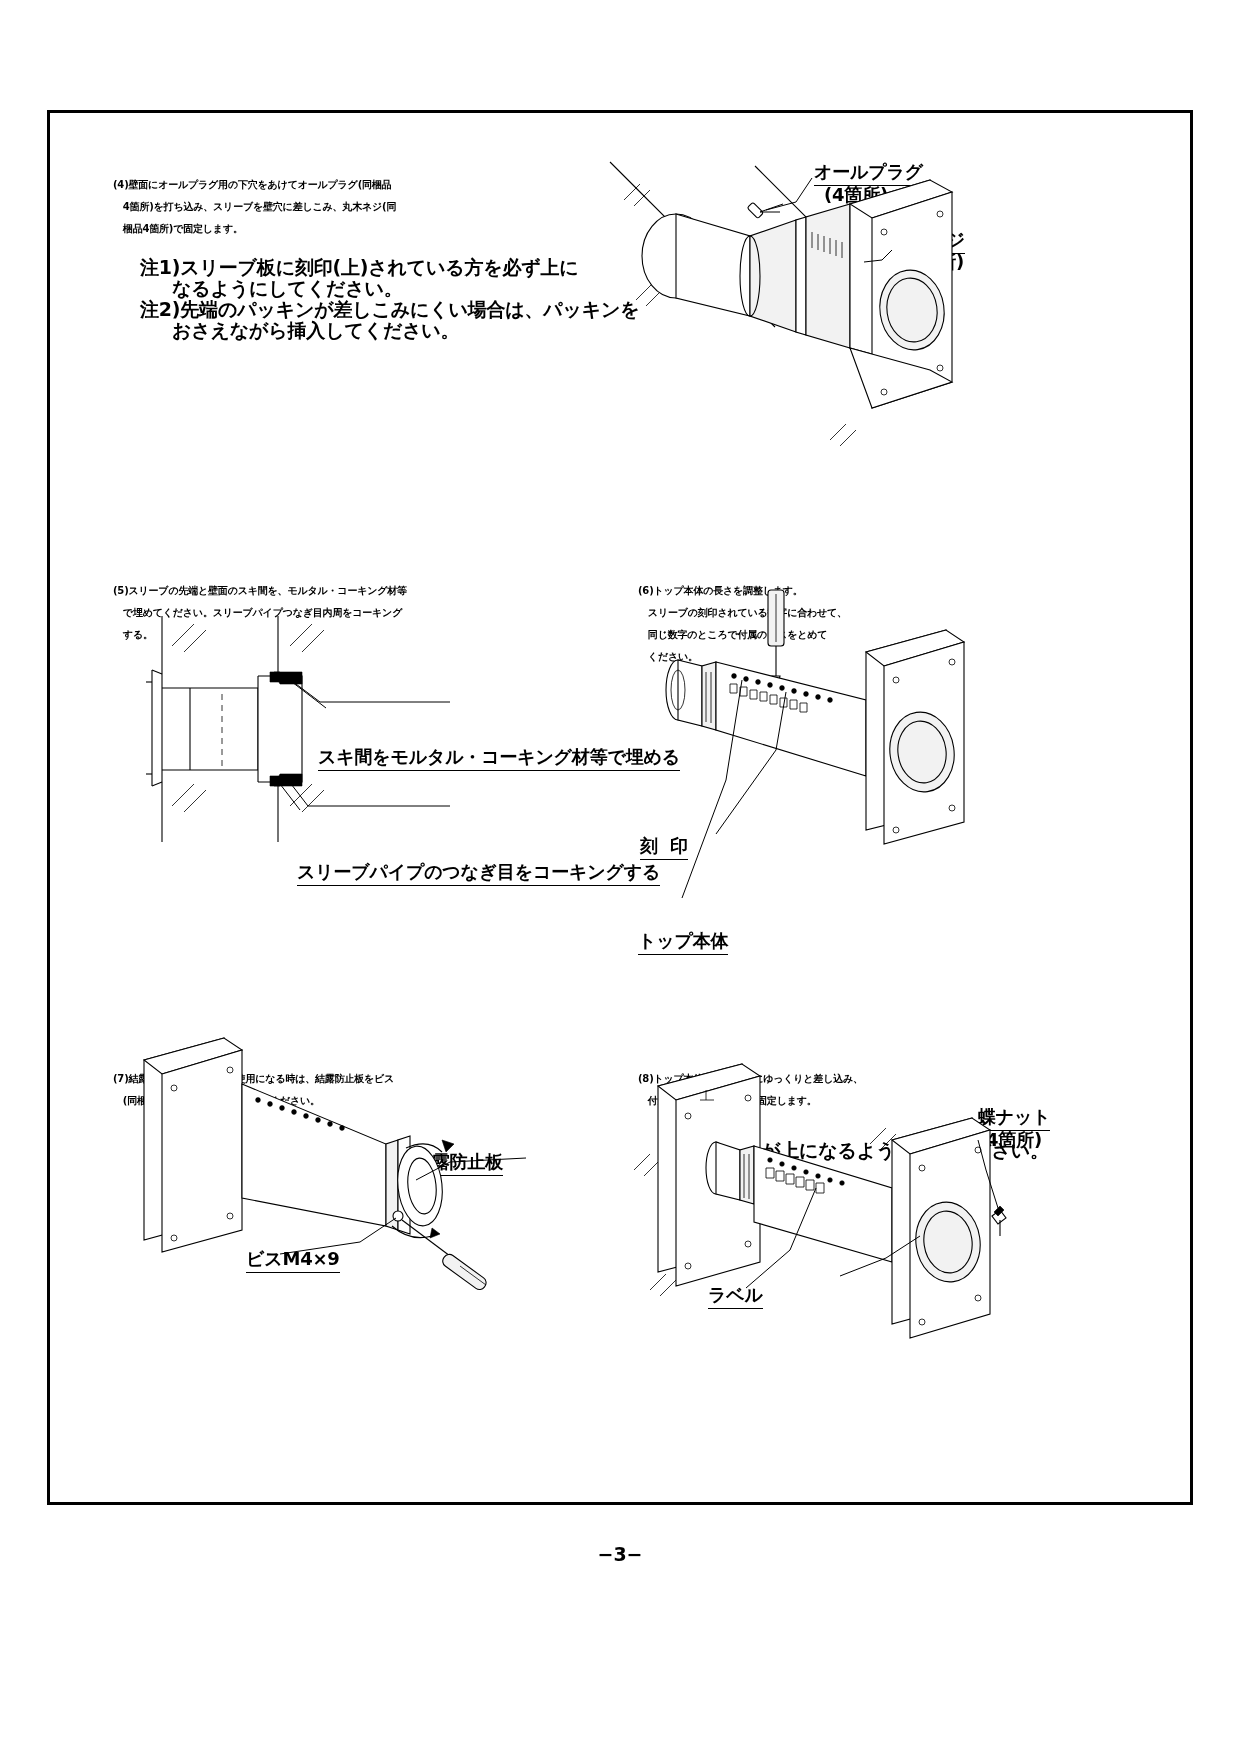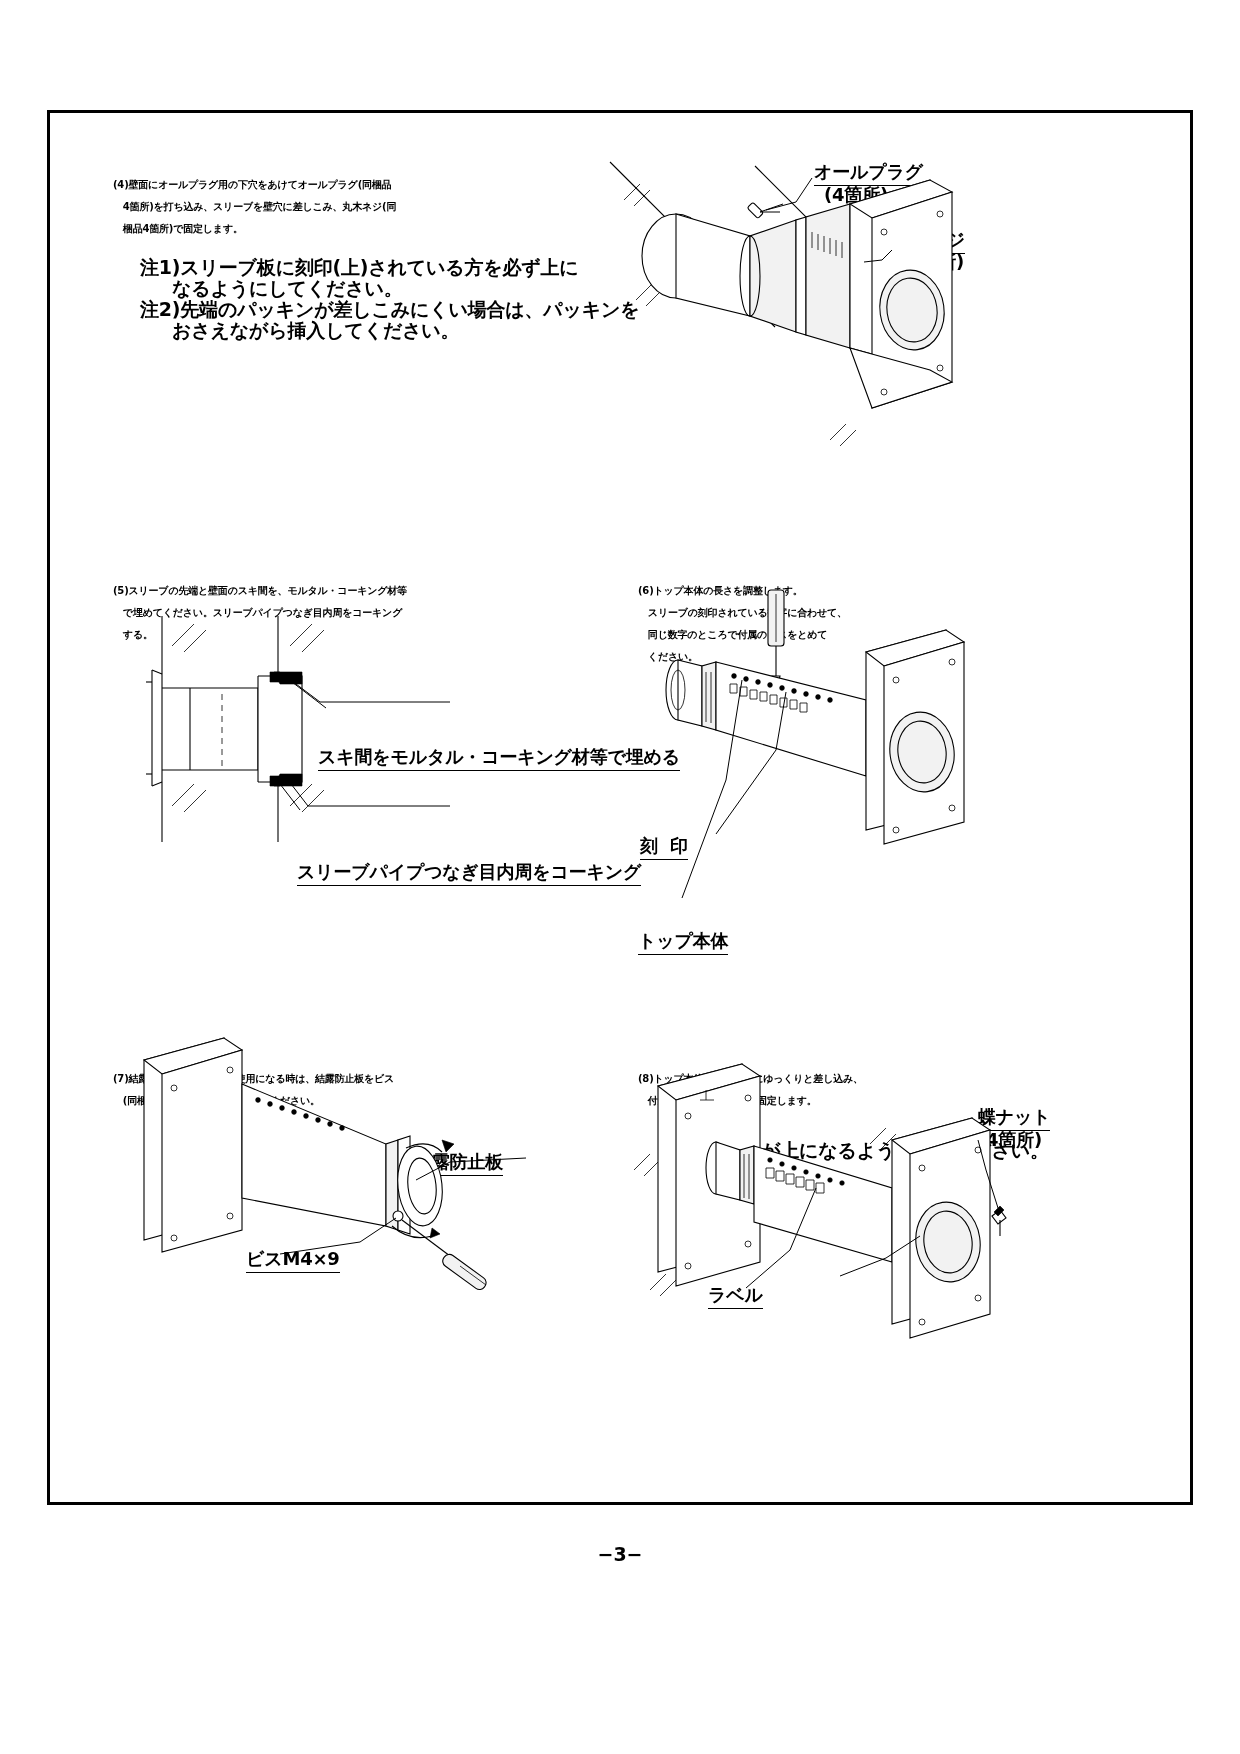--- a/index.html
+++ b/index.html
@@ -173,21 +173,21 @@
   <div class="txt body-text" style="left:113px; top:584px;">(5)スリーブの先端と壁面のスキ間を、モルタル・コーキング材等</div>
   <div class="txt body-text" style="left:113px; top:606px;text-align:right;">   で埋めてください。スリーブパイプつなぎ目内周をコーキング</div>
   <div class="txt body-text" style="left:113px; top:628px;">   する。</div>
 
   <div class="txt body-text" style="left:638px; top:584px;">(6)トップ本体の長さを調整します。</div>
   <div class="txt body-text" style="left:638px; top:606px;">   スリーブの刻印されている数字に合わせて、</div>
   <div class="txt body-text" style="left:638px; top:628px;">   同じ数字のところで付属のビスをとめて</div>
   <div class="txt body-text" style="left:638px; top:650px;">   ください。</div>
 
   <div class="txt callout u" style="left:318px; top:706px;margin-top:39px;">スキ間をモルタル・コーキング材等で埋める</div>
-  <div class="txt callout u" style="left:297px; top:860px;">スリーブパイプつなぎ目内周をコーキング</div>
+  <div class="txt callout u" style="left:297px; top:860px;">スリーブパイプのつなぎ目をコーキングする</div>
 
   <svg class="art" style="left:150px; top:610px;" width="320" height="250" viewBox="0 0 320 250">
 
     <g class="ln">
       <line x1="12" y1="6" x2="12" y2="232"></line>
       <line x1="128" y1="6" x2="128" y2="232"></line>
     </g>
 
     <g class="ln-t">
       <line x1="22" y1="36" x2="44" y2="14"></line>

